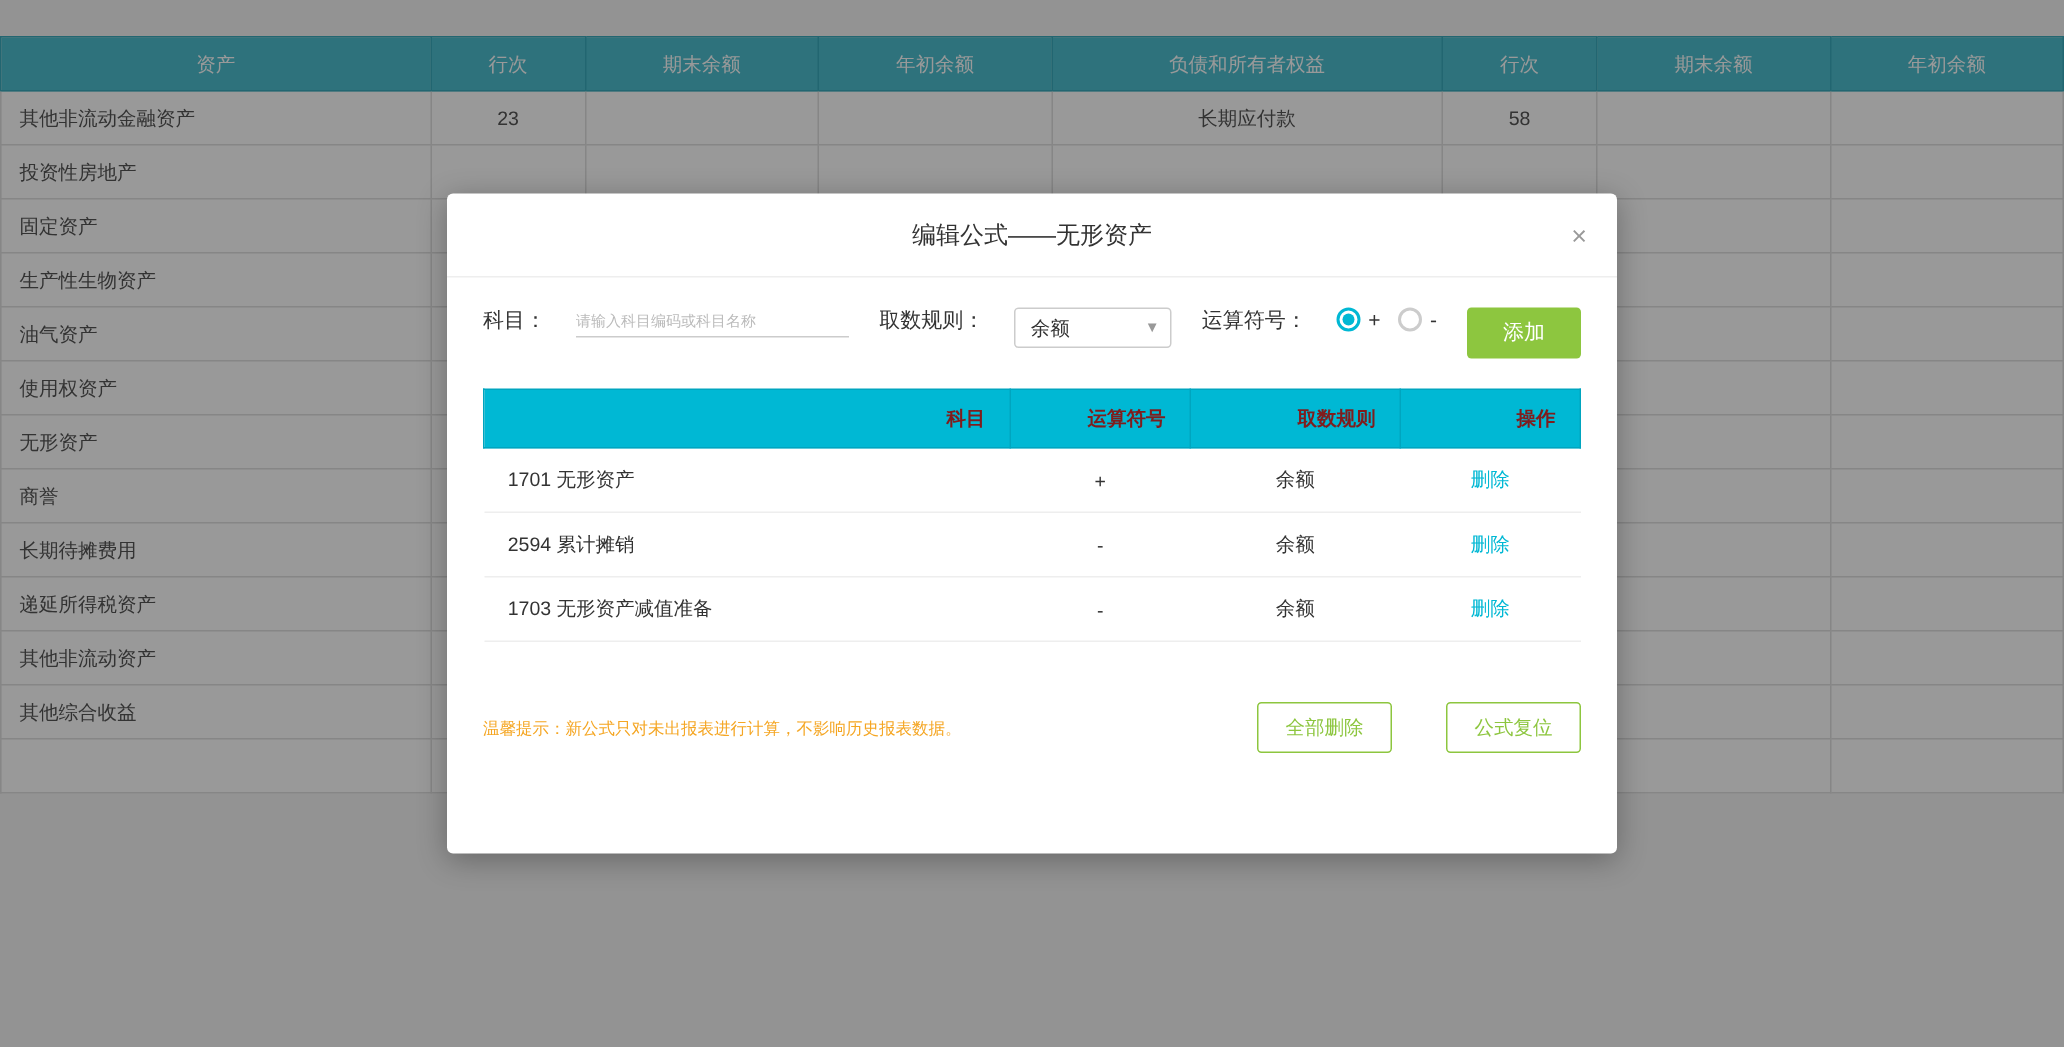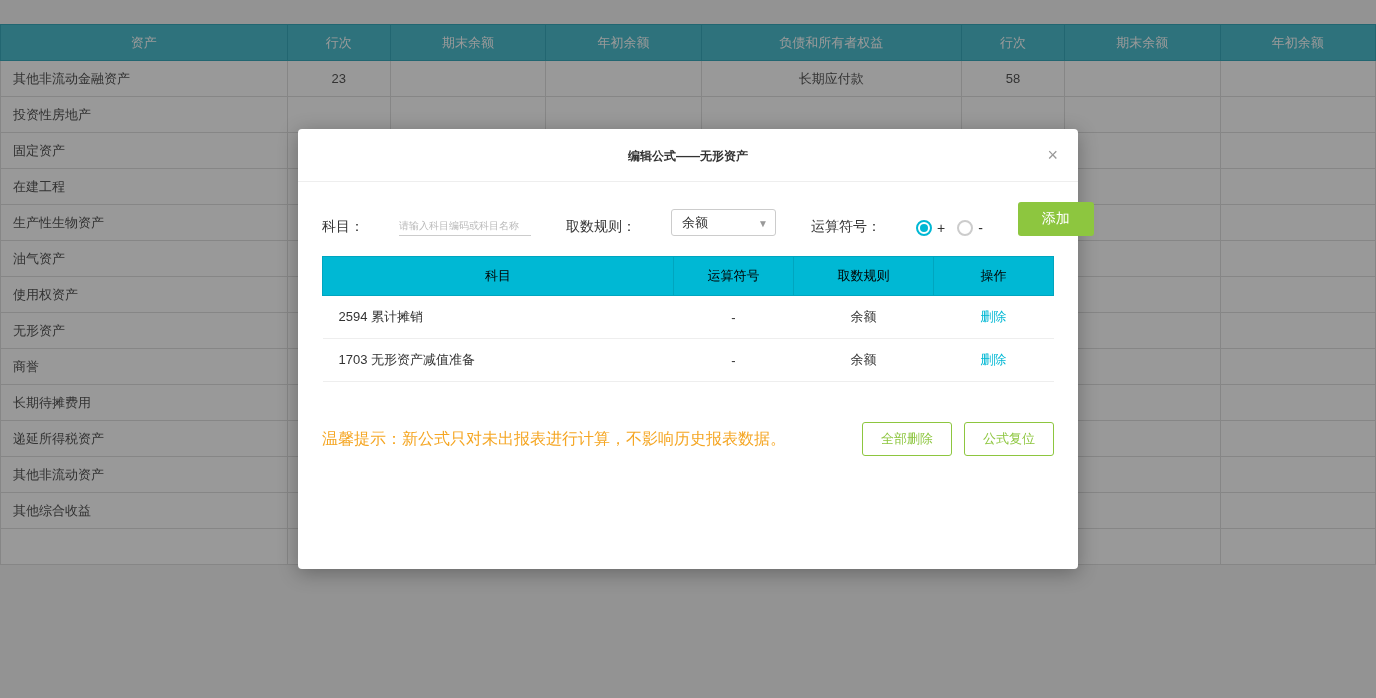--- a/index.html
+++ b/index.html
@@ -73,45 +73,45 @@
     }
 
     .dialog-header {
       padding: 18px 24px 16px;
       border-bottom: 1px solid #eee;
       text-align: center;
       position: relative;
     }
 
     .dialog-title {
-      font-size: 12px;
+      font-size: 16px;
       color: #333;
-      font-weight: bold;
+      font-weight: normal;
     }
 
     .close-btn {
       position: absolute;
       right: 16px;
       top: 50%;
       transform: translateY(-50%);
       cursor: pointer;
       color: #999;
       font-size: 18px;
       line-height: 1;
       background: none;
       border: none;
       padding: 4px;
     }
 
     
     .form-row {
       display: flex;
-      align-items: flex-end;
+      align-items: flex-start;
       padding: 20px 24px;
-      gap: 35px;
+      gap: 20px;
     }
 
     .form-label {
       color: #333;
       font-size: 14px;
       white-space: nowrap;
     }
 
     .form-input {
       border: none;
@@ -219,24 +219,24 @@
     }
 
     .data-table {
       width: 100%;
       border-collapse: collapse;
       font-size: 13px;
     }
 
     .data-table thead tr th {
       background: #00b8d4;
-      color: #000000;
+      color: #7f1d1d;
       padding: 10px 16px;
-      text-align: center;
-      font-weight: normal;
+      text-align: right;
+      font-weight: bold;
       border: 1px solid #00a5bf;
     }
 
     .data-table tbody tr td {
       padding: 12px 16px;
       border-bottom: 1px solid #eee;
       text-align: center;
       color: #333;
       background: #fff;
     }
@@ -255,36 +255,37 @@
     .dialog-footer {
       display: flex;
       align-items: center;
       justify-content: space-between;
       padding: 20px 24px 20px;
       margin-top: 20px;
     }
 
     .hint-text {
       color: #f5a623;
-      font-size: 16px;
+      font-size: 11px;
     }
 
     .footer-btns {
       display: flex;
       gap: 12px;
     }
 
     .outline-btn {
       background: #fff;
       border: 1px solid #8dc63f;
       color: #8dc63f;
       border-radius: 3px;
       padding: 7px 18px;
       font-size: 13px;
       cursor: pointer;
+      margin-left: 24px;
     }
   </style>
 </head>
 <body>
 
 <div class="bg-table-wrap">
   <table class="bg-table">
     <thead>
       <tr>
         <th>资产</th>
@@ -322,30 +323,20 @@
       <td>固定资产</td>
       <td></td>
       <td></td>
       <td></td>
       <td></td>
       <td></td>
       <td></td>
       <td></td>
     </tr>
         <tr>
-      <td>在建工程</td>
-      <td></td>
-      <td></td>
-      <td></td>
-      <td></td>
-      <td></td>
-      <td></td>
-      <td></td>
-    </tr>
-        <tr>
       <td>生产性生物资产</td>
       <td></td>
       <td></td>
       <td></td>
       <td></td>
       <td></td>
       <td></td>
       <td></td>
     </tr>
         <tr>
@@ -484,20 +475,28 @@
       <table class="data-table">
         <thead>
           <tr>
             <th>科目</th>
             <th style="width:120px">运算符号</th>
             <th style="width:140px">取数规则</th>
             <th style="width:120px">操作</th>
           </tr>
         </thead>
         <tbody id="formula-tbody">
+        <tr>
+      <td>1701 无形资产</td>
+      <td>+</td>
+      <td>余额</td>
+      <td>
+        <a class="delete-link">删除</a>
+      </td>
+    </tr>
             <tr>
       <td>2594 累计摊销</td>
       <td>-</td>
       <td>余额</td>
       <td>
         <a class="delete-link">删除</a>
       </td>
     </tr>
             <tr>
       <td>1703 无形资产减值准备</td>

